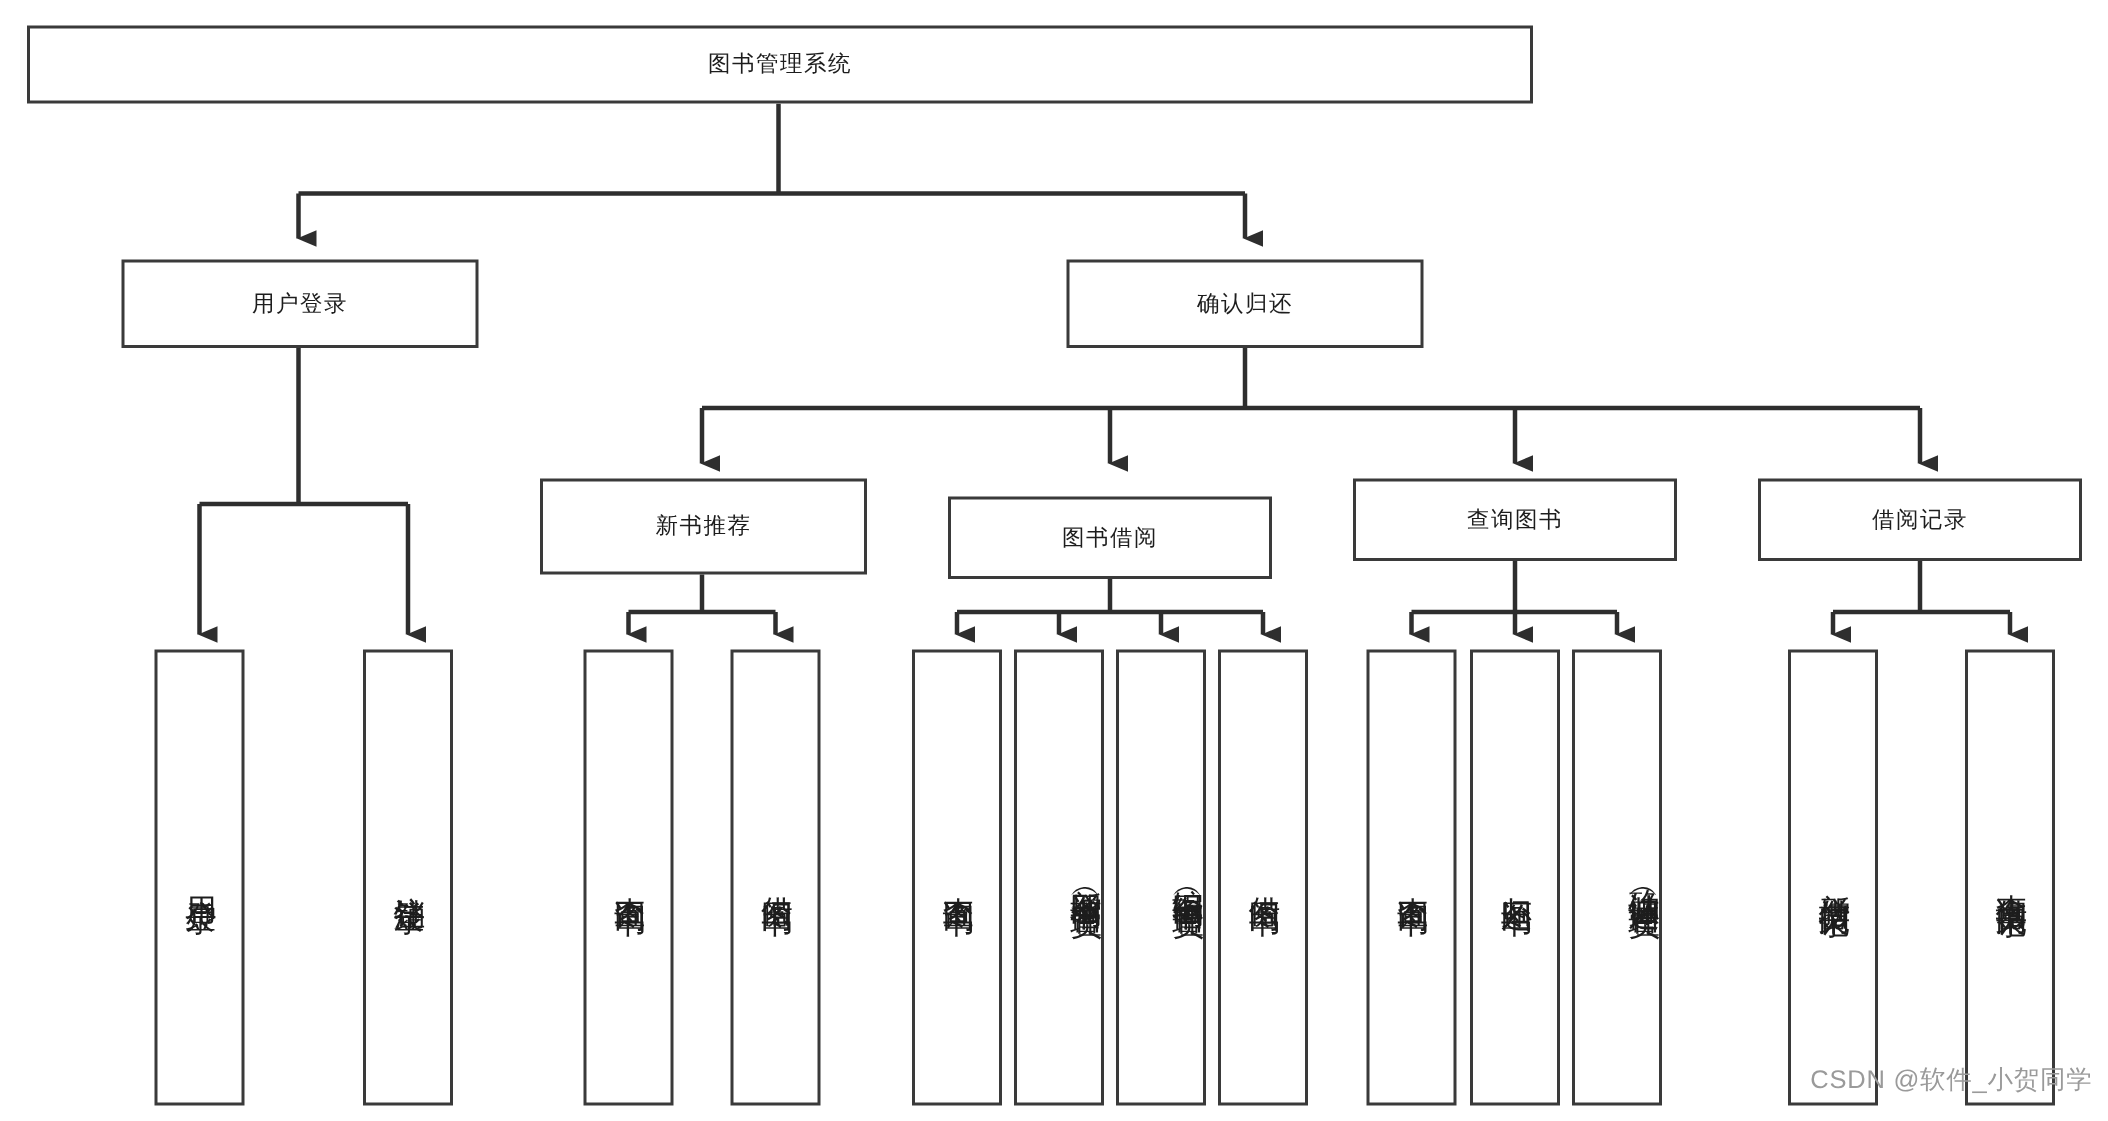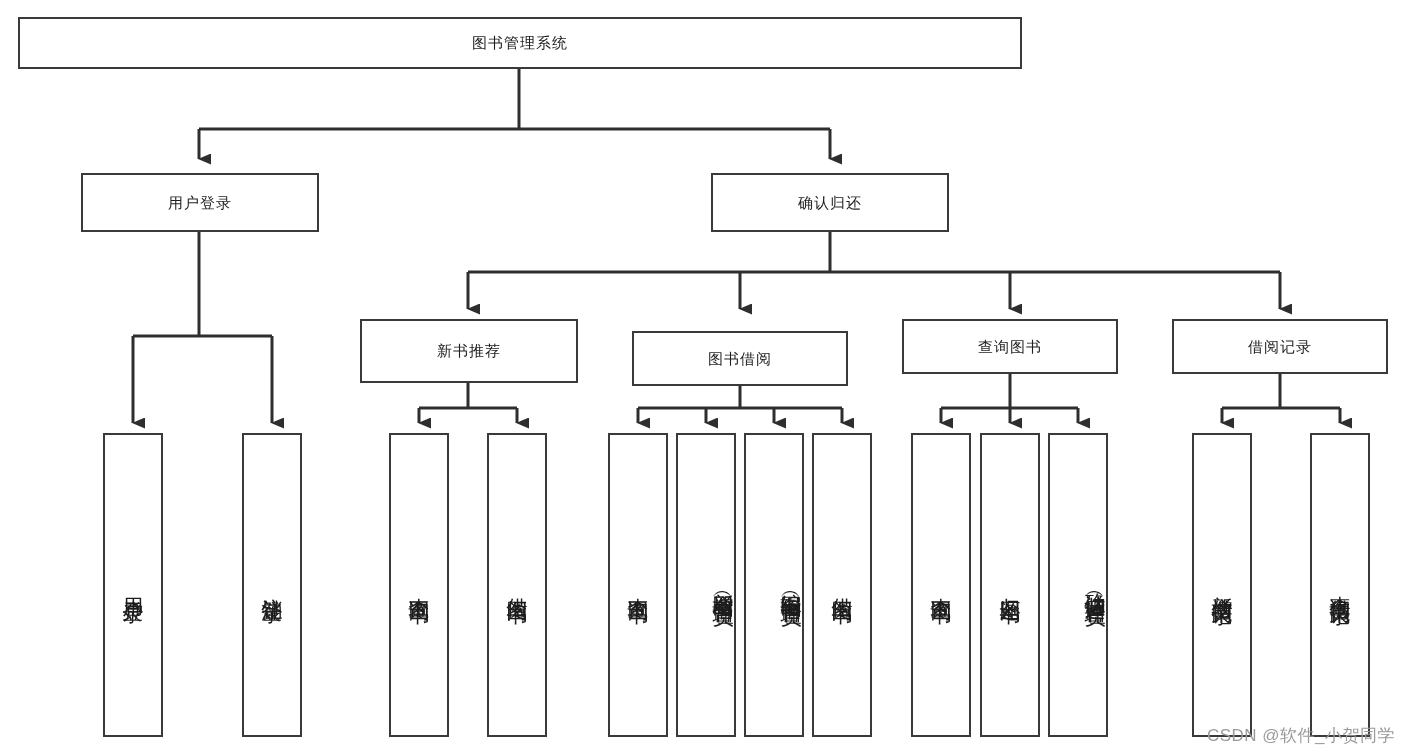--- a/index.html
+++ b/index.html
@@ -54,21 +54,21 @@
     align-items: center;
   }
   .node-label {
     display: block;
     line-height: 1.05;
     white-space: pre-line;
   }
   .watermark {
     position: absolute;
     right: 10px;
-    bottom: 0;
+    bottom: 16px;
     font-size: 17px;
     color: #9a9a9a;
     letter-spacing: 0.5px;
     white-space: nowrap;
     margin-left: 12px;
   }
 </style>
 </head>
 <body>
 

